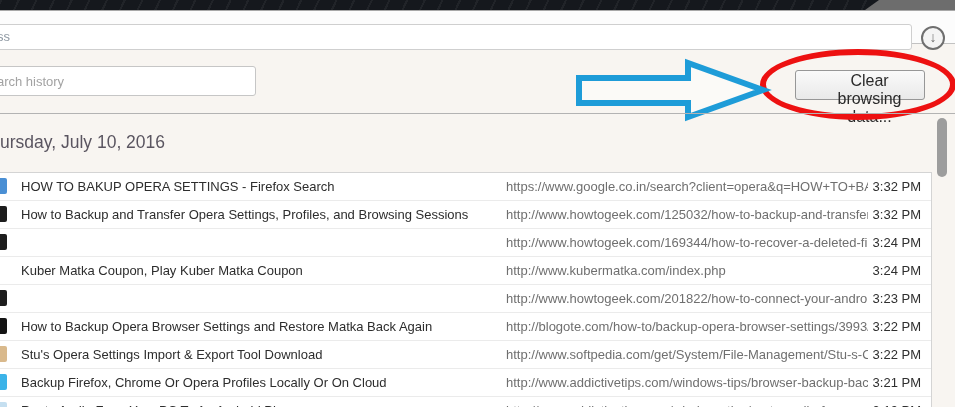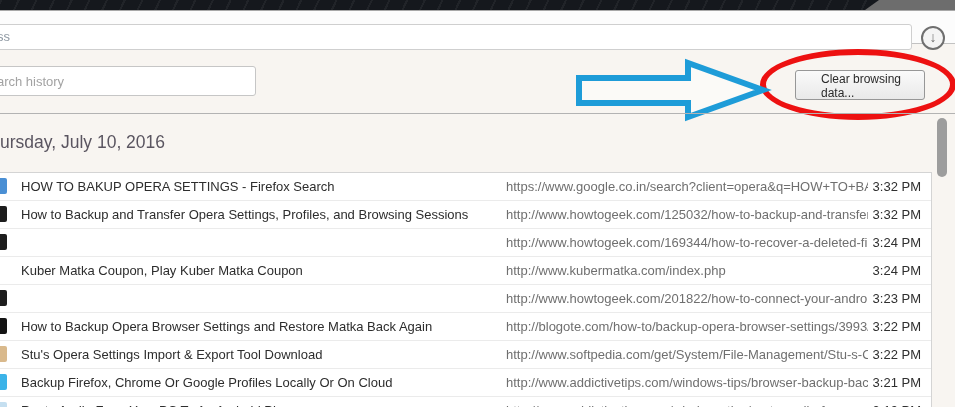--- a/index.html
+++ b/index.html
@@ -22,21 +22,21 @@
     border-radius:50%;box-sizing:border-box;color:#6f6f6f;font-size:14px;font-weight:bold;
     text-align:center;line-height:19px;background:#f4f4f4;}
 
   
   .search-input{position:absolute;left:-28px;top:66px;width:284px;height:30px;box-sizing:border-box;
     background:#ffffff;border:1px solid #c6c6c6;border-radius:3px;padding-left:8px;
     font-family:"Liberation Sans",sans-serif;font-size:13px;color:#444;}
   .search-input::placeholder{color:#a3a3a3;opacity:1;}
   .clear-btn{position:absolute;left:795px;top:70px;width:130px;height:30px;box-sizing:border-box;
     background:linear-gradient(#fafafa,#e9e9e9);border:1px solid #979797;border-radius:3px;
-    font-family:"Liberation Sans",sans-serif;font-size:12px;color:#2a2a2a;text-align:left;padding-left:25px;}
+    font-family:"Liberation Sans",sans-serif;font-size:16px;color:#2a2a2a;text-align:center;padding-left:25px;}
 
   
   .red-ellipse{position:absolute;left:760px;top:49px;width:196px;height:71px;box-sizing:border-box;
     border:6px solid #ed1111;border-radius:50%;pointer-events:none;}
   .arrow-svg{position:absolute;left:575px;top:57px;width:200px;height:66px;pointer-events:none;}
 
   .divider{position:absolute;left:0;top:113px;width:955px;height:1px;background:#b3b3b3;}
 
   .date-header{position:absolute;left:0;top:132px;font-size:17.5px;color:#5a5560;}
 
@@ -118,21 +118,21 @@
     <span class="row-time">3:22 PM</span>
   </div>
       <div class="history-row">
     <span class="favicon" style="background: rgb(217, 185, 140);"></span>
     <span class="row-title">Stu's Opera Settings Import &amp; Export Tool Download</span>
     <span class="row-url">http://www.softpedia.com/get/System/File-Management/Stu-s-Oper...</span>
     <span class="row-time">3:22 PM</span>
   </div>
       <div class="history-row">
     <span class="favicon" style="background: rgb(59, 179, 232);"></span>
-    <span class="row-title">Backup Firefox, Chrome Or Google Profiles Locally Or On Cloud</span>
+    <span class="row-title">Backup Firefox, Chrome Or Opera Profiles Locally Or On Cloud</span>
     <span class="row-url">http://www.addictivetips.com/windows-tips/browser-backup-back-up..</span>
     <span class="row-time">3:21 PM</span>
   </div>
       <div class="history-row">
     <span class="favicon" style="background: rgb(197, 223, 240);"></span>
     <span class="row-title">Route Audio From Your PC To An Android Phone</span>
     <span class="row-url">http://www.addictivetips.com/windows-tips/route-audio-from-your-p..</span>
     <span class="row-time">3:19 PM</span>
   </div>
     </div>

